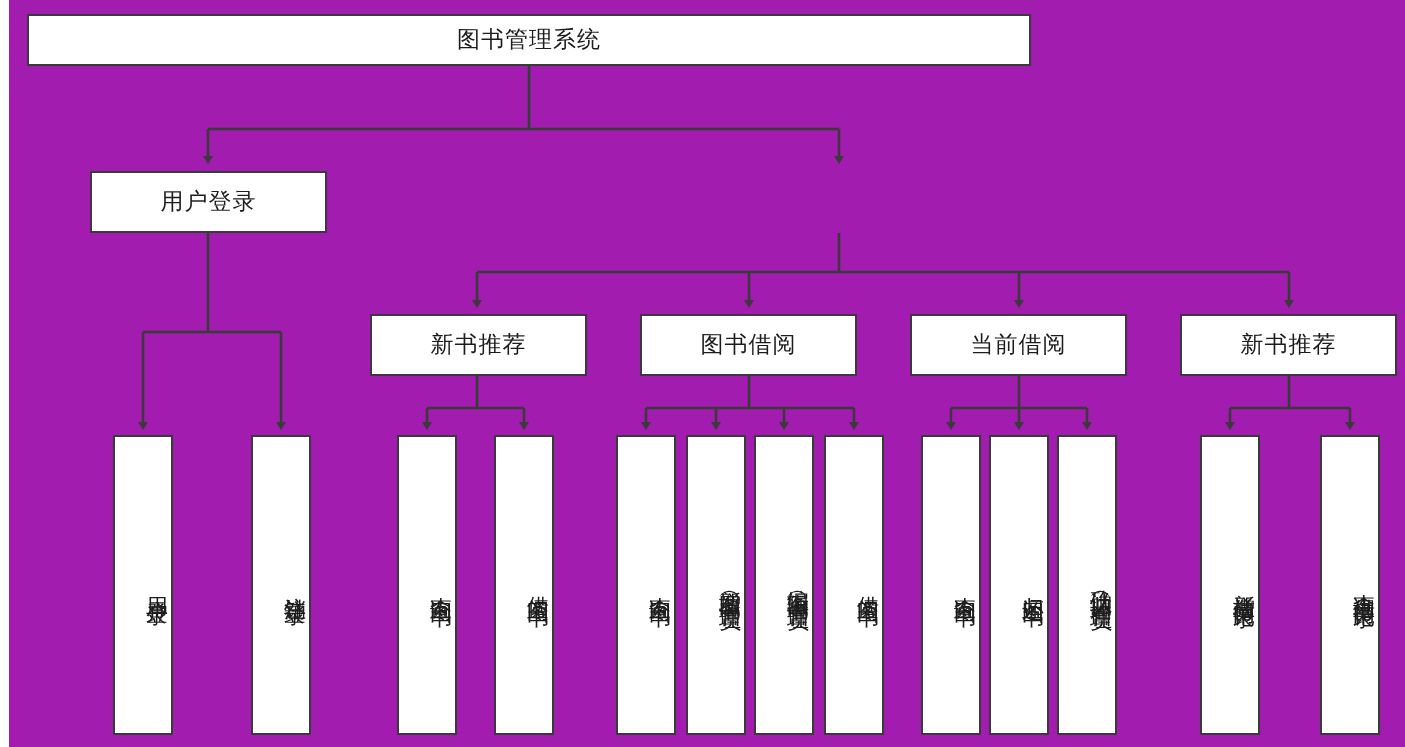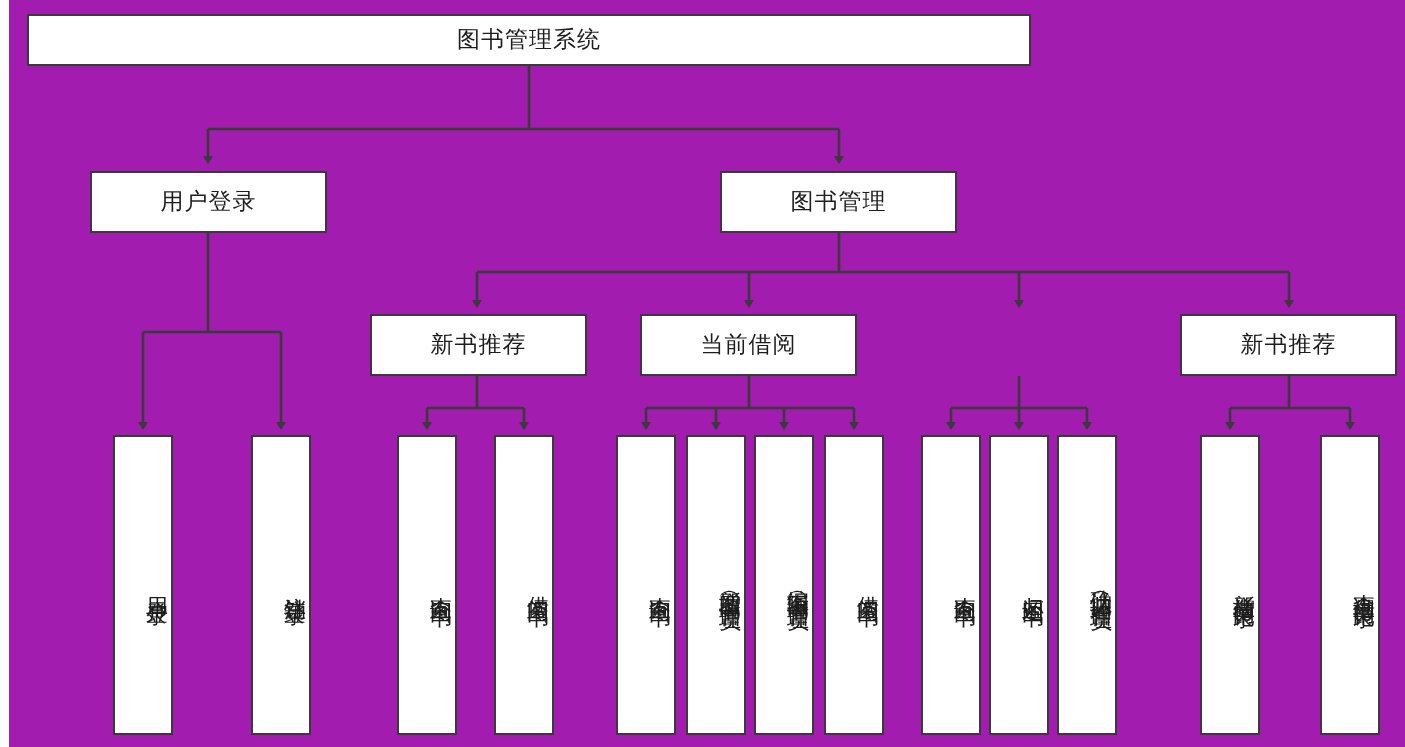--- a/index.html
+++ b/index.html
@@ -123,28 +123,28 @@
     </g>
   </svg>
 
   <div class="node horiz" style="left:18px; top:14px; width:1004px; height:52px;">
     <span>图书管理系统</span>
   </div>
 
   <div class="node horiz" style="left:81px; top:171px; width:237px; height:62px;">
     <span>用户登录</span>
   </div>
-  <div class="node horiz" style="left:711px; top:171px; width:237px; height:62px;">
-    <span>图书管理</span>
-  </div>
 
   <div class="node horiz" style="left:361px; top:314px; width:217px; height:62px;">
     <span>新书推荐</span>
   </div>
   <div class="node horiz" style="left:631px; top:314px; width:217px; height:62px;">
+    <span>图书借阅</span>
+  </div>
+  <div class="node horiz" style="left:901px; top:314px; width:217px; height:62px;">
     <span>当前借阅</span>
   </div>
   <div class="node horiz" style="left:1171px; top:314px; width:217px; height:62px;">
     <span>新书推荐</span>
   </div>
 
   <div class="node vert" style="left:104px; top:435px; width:60px; height:300px;">
     <span class="vtext">用户登录</span>
   </div>
   <div class="node vert" style="left:242px; top:435px; width:60px; height:300px;">

